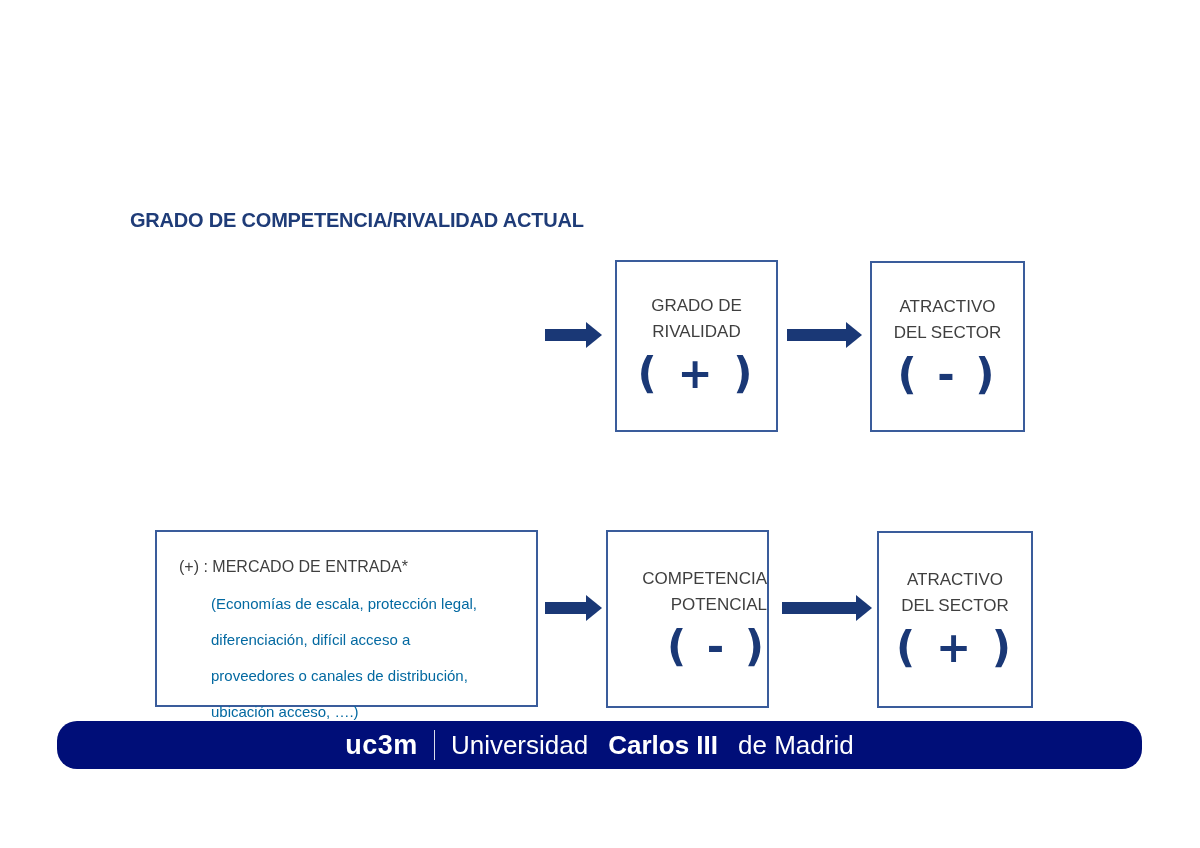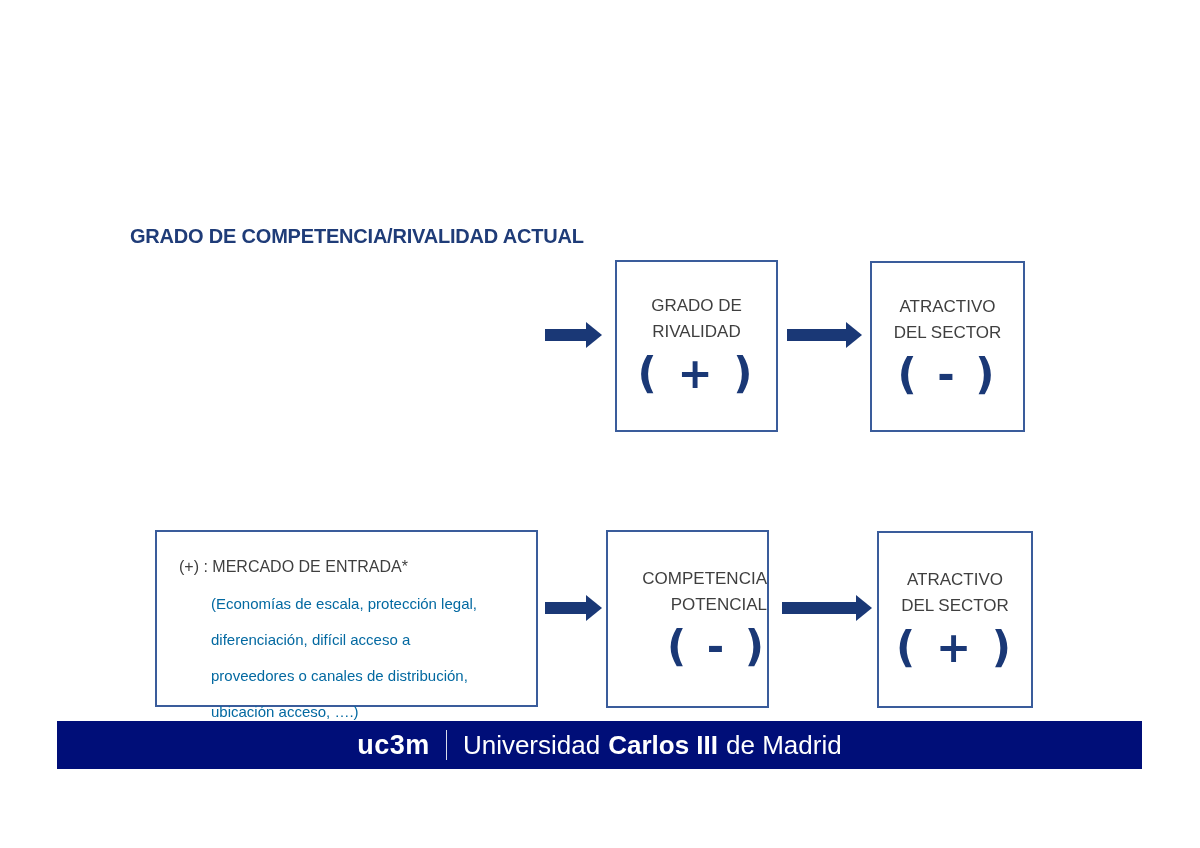--- a/index.html
+++ b/index.html
@@ -4,21 +4,20 @@
 <style>
   html,body { margin:0; padding:0; background:#ffffff; }
   .slide {
     position:relative; width:1200px; height:848px; background:#ffffff;
     font-family:"Liberation Sans", sans-serif; overflow:hidden;
   }
   .section-heading {
     position:absolute; left:130px;
     font-size:20px; font-weight:bold; color:#1F3C78; letter-spacing:-0.2px;
     white-space:nowrap;
-    margin-top:16px;
   }
   .h1 { top:209px; }
   .h2 { top:479px; }
 
   .box {
     position:absolute; box-sizing:border-box;
     border:2px solid #3A5C9B; background:#ffffff;
   }
   .factors-box-1 { left:148px; top:258px; width:390px; height:175px; padding:19px 10px 0 22px; }
   .factor-line { font-size:16px; color:#3F3F3F; line-height:27px; white-space:nowrap; }
@@ -49,25 +48,25 @@
     border-top:13px solid transparent; border-bottom:13px solid transparent;
     border-left:16px solid #1A3876;
   }
   .a1 { left:545px; top:322px; width:57px; }
   .a2 { left:787px; top:322px; width:75px; }
   .a3 { left:545px; top:595px; width:57px; }
   .a4 { left:782px; top:595px; width:90px; }
 
   .footer {
     position:absolute; left:57px; top:721px; width:1085px; height:48px;
-    background:#000E78; display:flex; align-items:center; justify-content:center;
+    background:#000E78; display:flex; align-items:center; justify-content:center;border-radius:20px;
   }
   .footer .logo { font-size:27px; font-weight:bold; color:#ffffff; letter-spacing:0.5px; }
   .footer .divider { width:1px; height:30px; background:rgba(255,255,255,0.85); margin:0 16px; }
-  .footer .uni-name { display:flex; gap:8px; font-size:26px; color:#ffffff; }
+  .footer .uni-name { display:flex; gap:20px; font-size:26px; color:#ffffff; }
   .footer .uni-name .bold { font-weight:bold; }
 </style>
 </head>
 <body>
 
 <div class="slide">
 
   <div class="section-heading h1">GRADO DE COMPETENCIA/RIVALIDAD ACTUAL</div>
 
 

